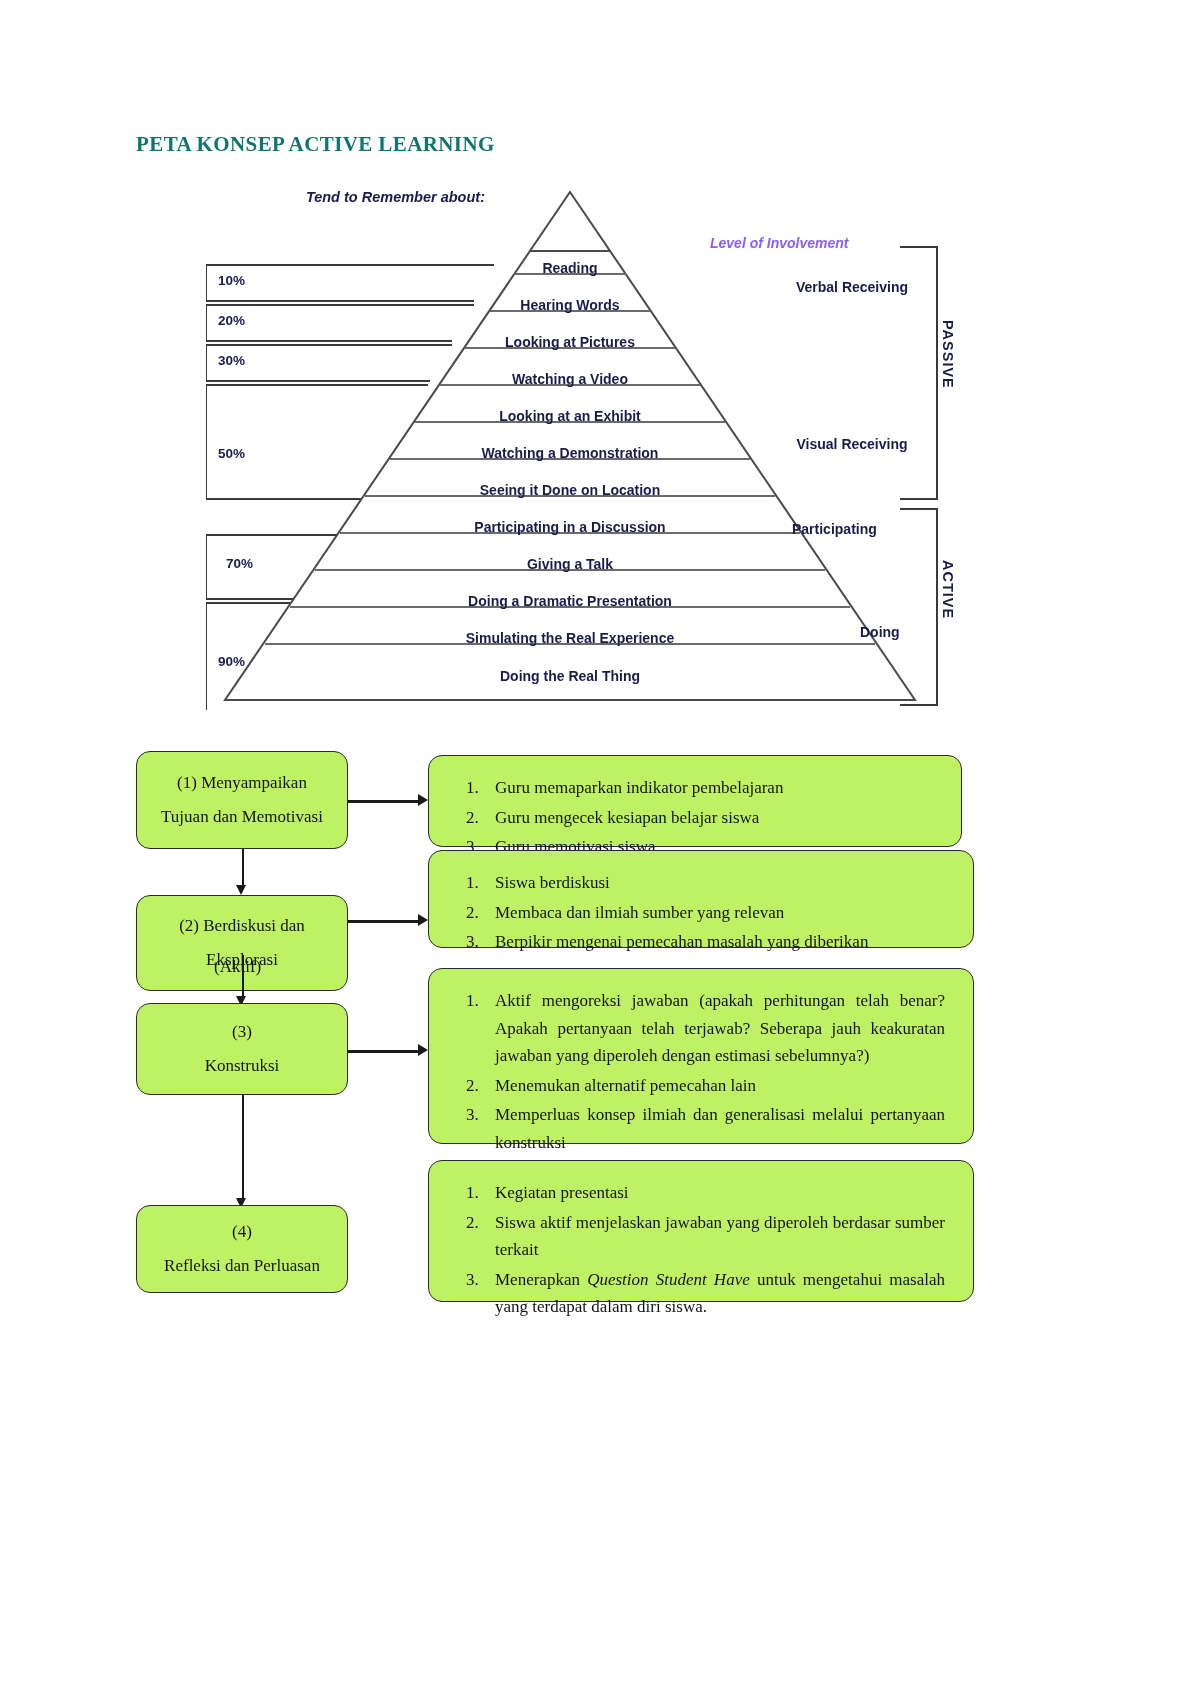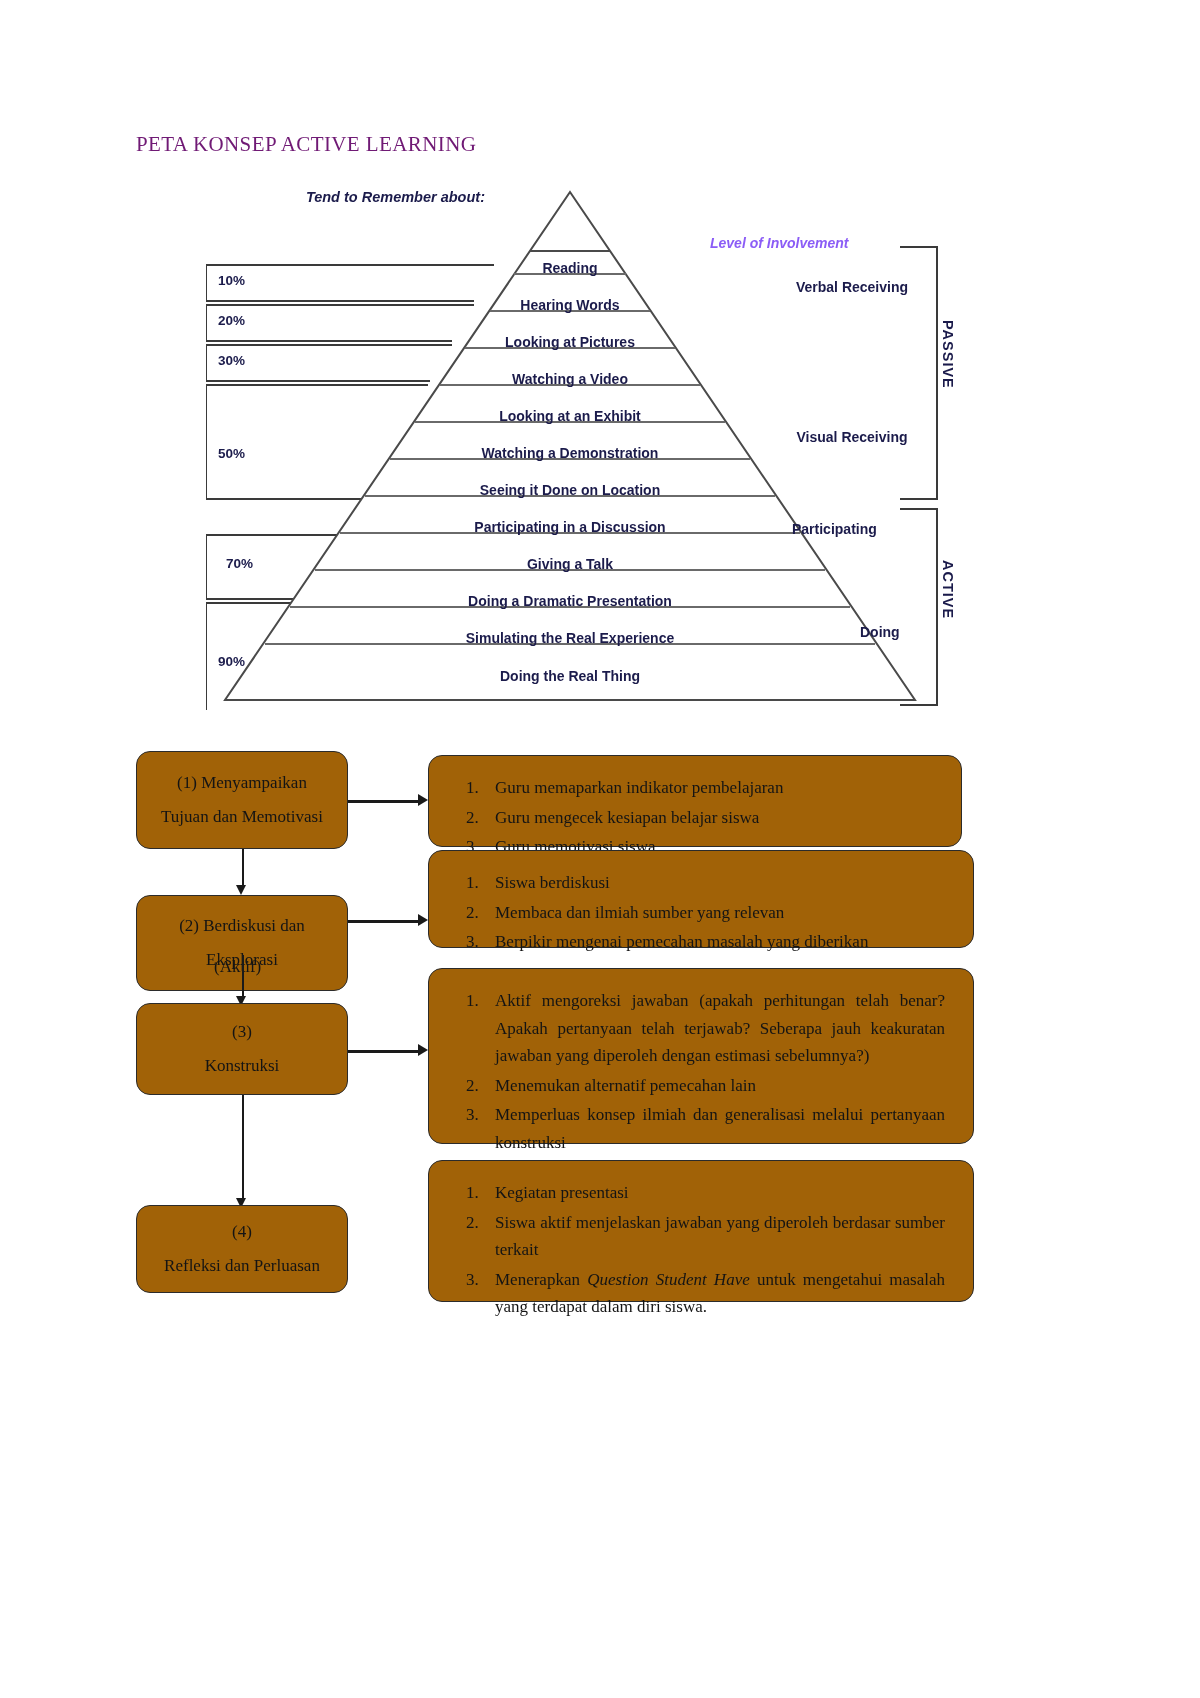--- a/index.html
+++ b/index.html
@@ -7,21 +7,21 @@
     width:1200px;height:1698px;background:#ffffff;
     font-family:"Liberation Serif", serif;
     position:relative;overflow:hidden;
   }
   .page{position:absolute;inset:0;}
 
   
   #doc-title{
     position:absolute;left:136px;top:132px;
     font-family:"Liberation Serif", serif;
-    font-size:21px;font-weight:400;letter-spacing:.4px;color:#701a75;
+    font-size:21px;font-weight:700;letter-spacing:.4px;color:#0f766e;
     white-space:pre;
   }
 
   
   #pyramid-figure{position:absolute;left:200px;top:180px;width:760px;height:530px;}
 
   #tend-to-remember{
     position:absolute;left:70px;top:8px;width:215px;text-align:right;
     font-family:"Liberation Sans", sans-serif;font-size:14.5px;font-weight:700;
     font-style:italic;color:#1b1b4b;line-height:1.35;
@@ -65,21 +65,21 @@
     font-size:14.5px;letter-spacing:1px;
     writing-mode:vertical-rl;text-orientation:mixed;
   }
   .side-bracket{position:absolute;box-sizing:border-box;
     border-right:2.2px solid #3a3a3a;border-top:2.2px solid #3a3a3a;border-bottom:2.2px solid #3a3a3a;}
 
   
   #flowchart{position:absolute;left:0;top:0;width:1200px;height:1698px;}
   .rbox{
     position:absolute;box-sizing:border-box;
-    border:1.6px solid #2b2b2b;border-radius:14px;background:#a16207;
+    border:1.6px solid #2b2b2b;border-radius:14px;background:#bef264;
     font-family:"Liberation Serif", serif;color:#141414;
   }
   .stage-box{
     display:flex;flex-direction:column;align-items:center;justify-content:center;
     font-size:17px;line-height:2.0;text-align:center;
   }
   .stage-box span{display:block;}
   .detail-box{padding:12px 16px 12px 14px;}
   .detail-box ol{
     margin:6px;padding:0 6px 0 34px;list-style:decimal;
@@ -194,21 +194,21 @@
     <div class="tier-label" style="left:230px;top:339px;width:280px;">Participating in a Discussion</div>
     <div class="tier-label" style="left:250px;top:376px;width:240px;">Giving a Talk</div>
     <div class="tier-label" style="left:225px;top:413px;width:290px;">Doing a Dramatic Presentation</div>
     <div class="tier-label" style="left:225px;top:450px;width:290px;">Simulating the Real Experience</div>
     <div class="tier-label" style="left:240px;top:488px;width:260px;">Doing the Real Thing</div>
 
     <div class="invol-label" style="left:582px;top:98px;width:140px;">
       <span>Verbal</span>
       <span>Receiving</span>
     </div>
-    <div class="invol-label" style="left:582px;top:248px;width:140px;">
+    <div class="invol-label" style="left:582px;top:255px;width:140px;">
       <span>Visual</span>
       <span>Receiving</span>
     </div>
     <div class="invol-label" style="left:592px;top:340px;width:140px;text-align:left;">
       <span>Participating</span>
     </div>
     <div class="invol-label" style="left:660px;top:443px;width:90px;text-align:left;">
       <span>Doing</span>
     </div>
 

